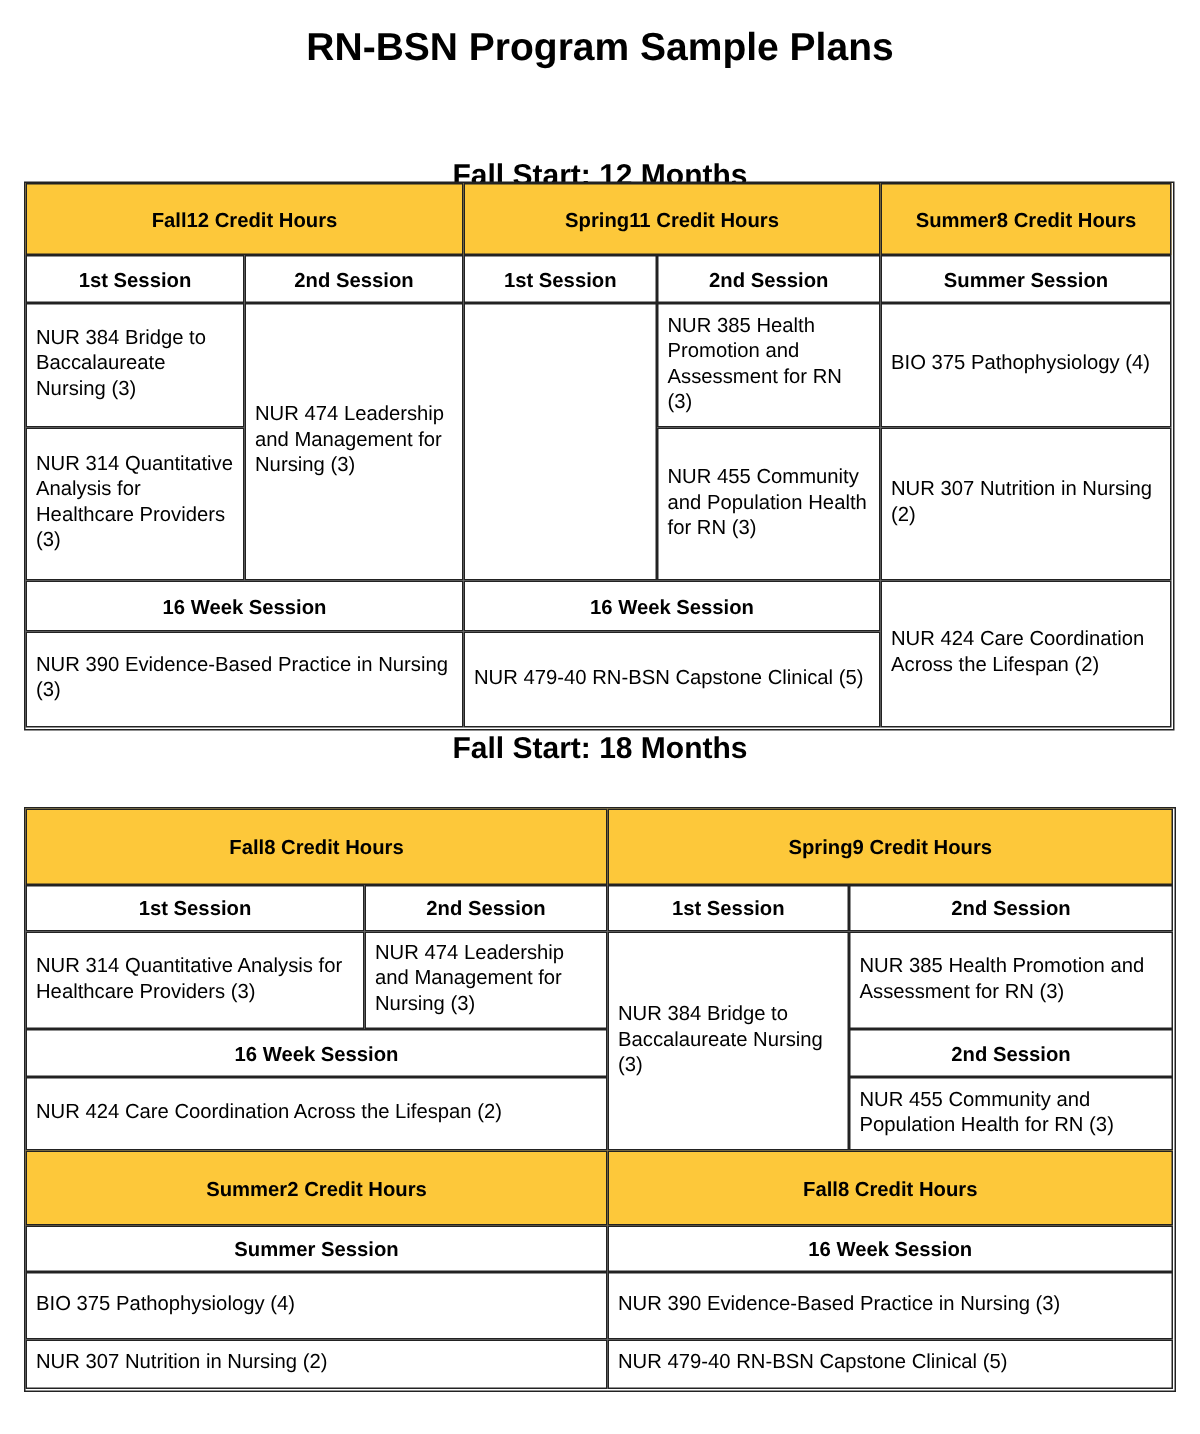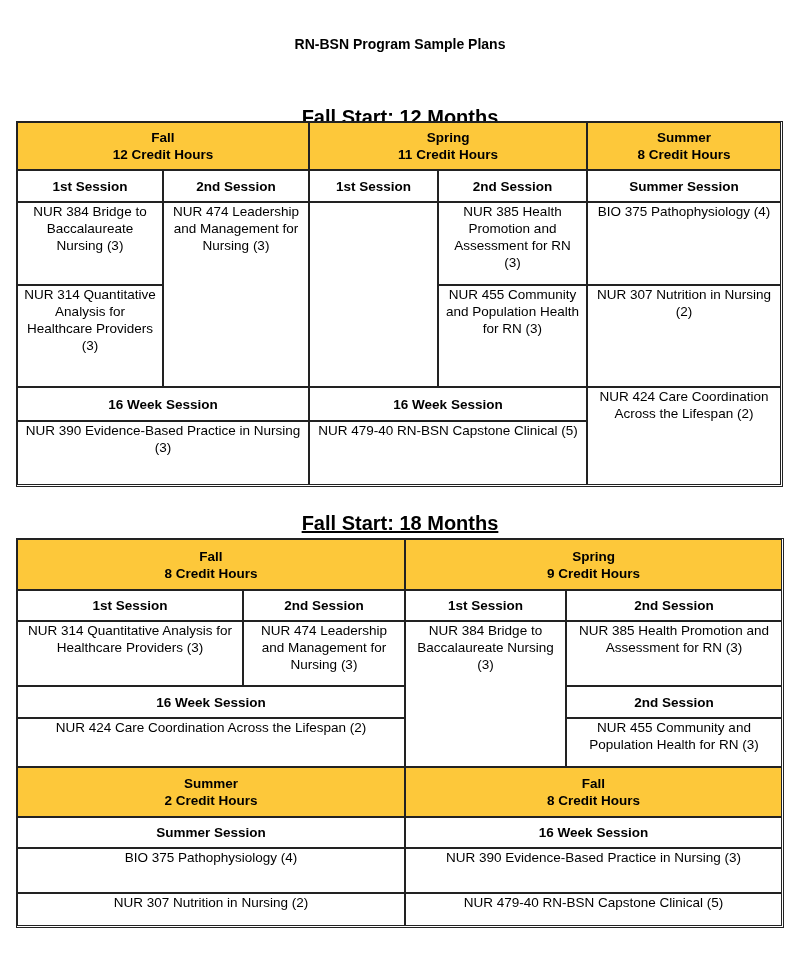--- a/index.html
+++ b/index.html
@@ -1,21 +1,21 @@
 <!DOCTYPE html>
 <html><head>
 <meta charset="utf-8">
 <style>
   html, body { margin:0; padding:0; background:#ffffff; }
   body { width:800px; height:956px; position:relative; overflow:hidden; font-family:"Liberation Sans", sans-serif; color:#000; }
   .title { position:absolute; left:0; width:800px; text-align:center; font-weight:bold; }
-  #main-title { top:36px; font-size:14px; }
+  #main-title { top:16px; font-size:26px; }
   .plan-title { font-size:20px; }
   .tbl { position:absolute; border:1.5px solid #222; box-sizing:border-box; }
-  .cell { position:absolute; box-sizing:border-box; border:1px solid #222; display:flex; flex-direction:column; align-items:center; text-align:center; font-size:13.5px; line-height:17px; padding:4px 6px; }
+  .cell { position:absolute; box-sizing:border-box; border:1px solid #222; display:flex; flex-direction:row; align-items:center; font-size:13.5px; line-height:17px; padding:4px 6px; }
   .hdr { background:#fdc83a; font-weight:bold; justify-content:center; }
   .sess { font-weight:bold; justify-content:center; }
   .course { justify-content:flex-start; padding-top:0; }
 </style>
 </head>
 <body>
 
 <div id="main-title" class="title">RN-BSN Program Sample Plans</div>
 
 <div class="title plan-title" style="top:106px;">Fall Start: 12 Months</div>
@@ -50,21 +50,21 @@
   <div class="cell course" style="left:570px; top:80px; width:194px; height:83px;">BIO 375 Pathophysiology (4)</div>
   <div class="cell course" style="left:570px; top:163px; width:194px; height:102px;">NUR 307 Nutrition in Nursing (2)</div>
 
   <div class="cell sess" style="left:0; top:265px; width:292px; height:34px;">16 Week Session</div>
   <div class="cell sess" style="left:292px; top:265px; width:278px; height:34px;">16 Week Session</div>
   <div class="cell course" style="left:0; top:299px; width:292px; height:64px;">NUR 390 Evidence-Based Practice in Nursing (3)</div>
   <div class="cell course" style="left:292px; top:299px; width:278px; height:64px;">NUR 479-40 RN-BSN Capstone Clinical (5)</div>
   <div class="cell course" style="left:570px; top:265px; width:194px; height:98px;">NUR 424 Care Coordination Across the Lifespan (2)</div>
 </div>
 
-<div class="title plan-title" style="top:512px;text-decoration:underline;">Fall Start: 18 Months</div>
+<div class="title plan-title" style="top:488px;">Fall Start: 18 Months</div>
 
 <div class="tbl" style="left:16px; top:538px; width:768px; height:390px;">
 
   <div class="cell hdr" style="left:0; top:0; width:388px; height:51px;">
     <span>Fall</span>
     <span>8 Credit Hours</span>
   </div>
   <div class="cell hdr" style="left:388px; top:0; width:377px; height:51px;">
     <span>Spring</span>
     <span>9 Credit Hours</span>

